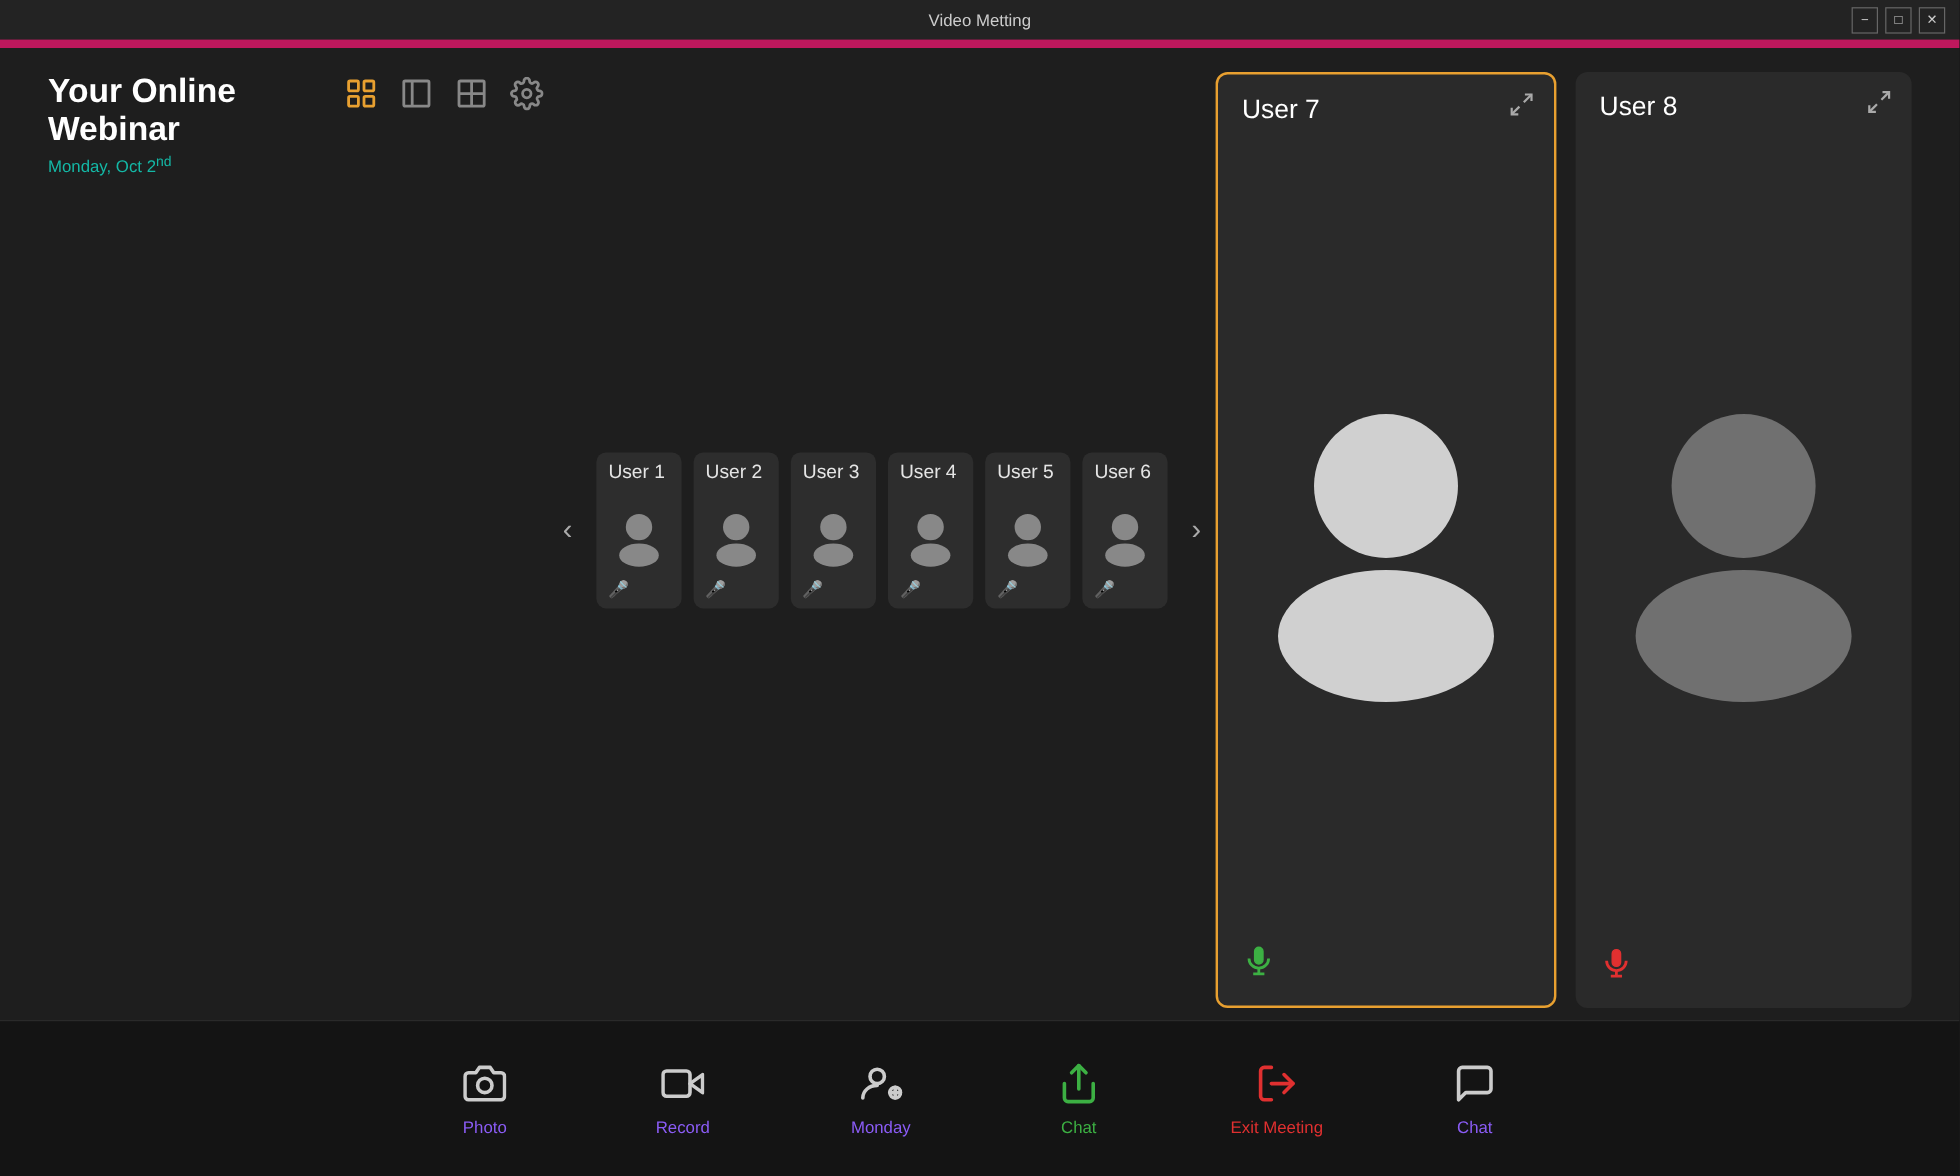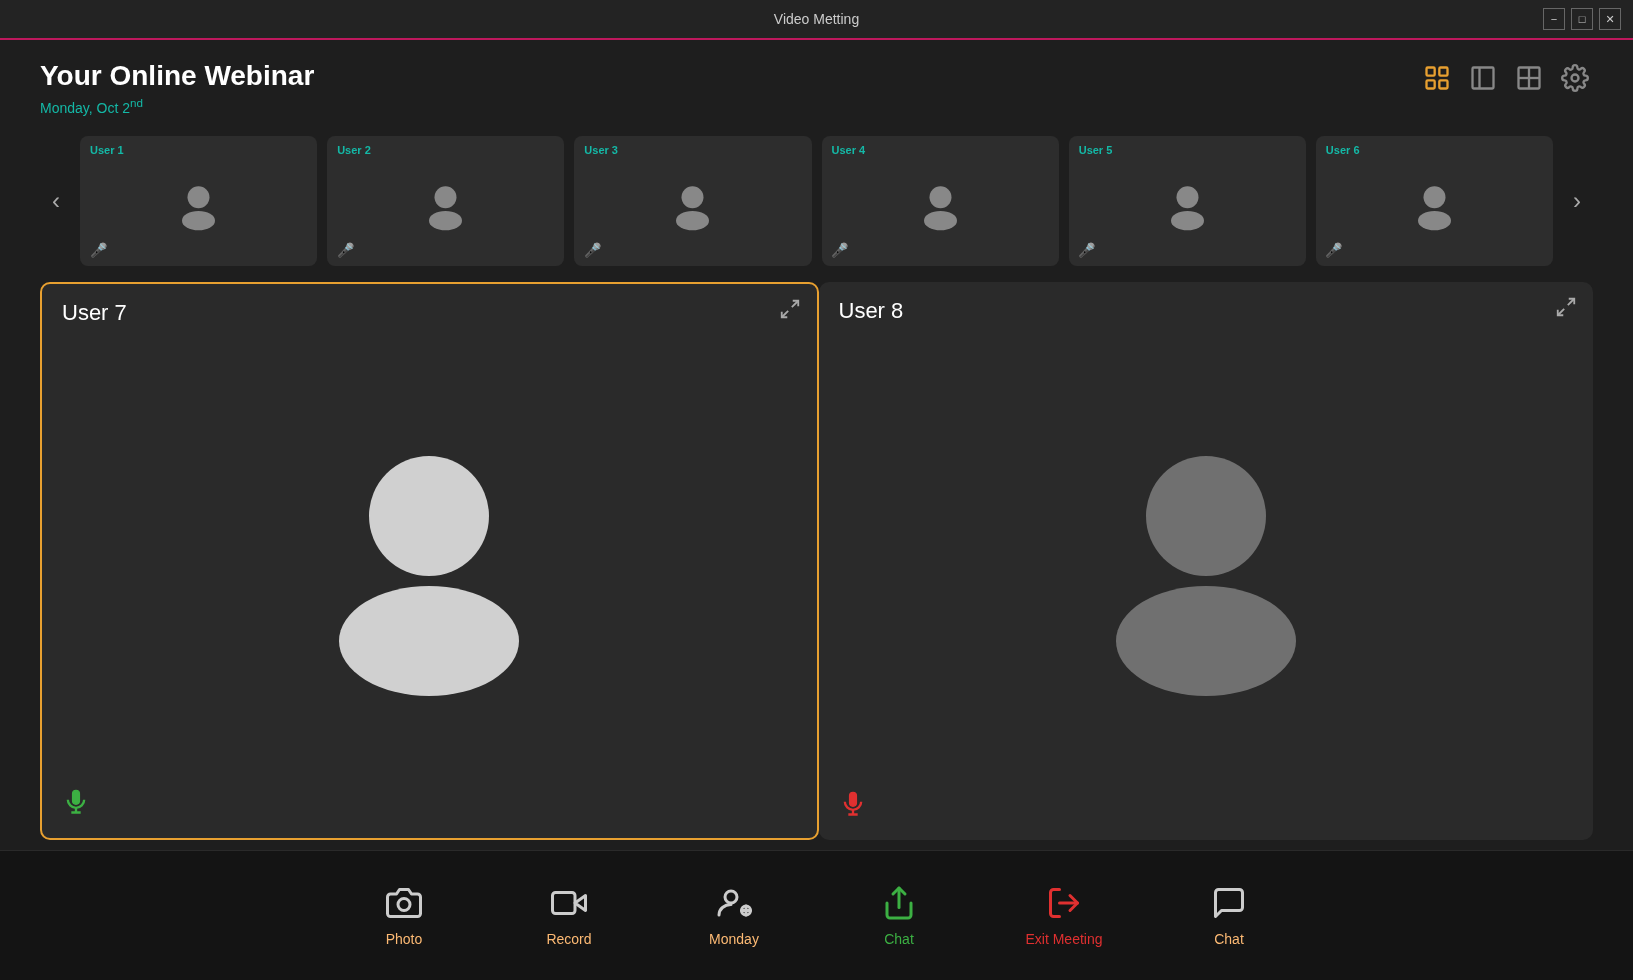--- a/index.html
+++ b/index.html
@@ -14,21 +14,21 @@
     }
 
     
     .title-bar {
       background: #232323;
       height: 40px;
       display: flex;
       align-items: center;
       justify-content: center;
       position: relative;
-      border-bottom: 2px solid #be185d;
+      border-bottom: 7px solid #be185d;
     }
     .title-bar-title {
       font-size: 14px;
       color: #ccc;
     }
     .window-controls {
       position: absolute;
       right: 12px;
       top: 50%;
       transform: translateY(-50%);
@@ -44,21 +44,21 @@
       font-size: 11px;
       display: flex;
       align-items: center;
       justify-content: center;
       cursor: pointer;
     }
 
     
     .main-content {
       display: flex;
-      flex-direction: column;
+      flex-direction: row;
       height: calc(980px - 40px - 130px);
       padding: 20px 40px 10px 40px;
       background: #1e1e1e;
     }
 
     
     .header {
       display: flex;
       justify-content: space-between;
       align-items: flex-start;
@@ -131,40 +131,40 @@
       display: flex;
       flex-direction: column;
       align-items: center;
       justify-content: center;
       cursor: pointer;
     }
     .thumb-card .user-label {
       position: absolute;
       top: 8px;
       left: 10px;
-      font-size: 11px;
-      color: #14b8a6;
-      font-weight: bold;
+      font-size: 16px;
+      color: #e5e5e5;
     }
     .thumb-avatar {
       width: 55px;
       height: 55px;
       margin-top: 10px;
     }
     .thumb-mic {
       position: absolute;
       bottom: 8px;
       left: 10px;
       color: #e03030;
       font-size: 14px;
     }
 
     
     .video-grid {
       display: flex;
+      gap: 16px;
       flex: 1;
     }
     .video-card {
       flex: 1;
       background: #2a2a2a;
       border-radius: 10px;
       position: relative;
       display: flex;
       align-items: center;
       justify-content: center;
@@ -225,21 +225,21 @@
       flex-direction: column;
       align-items: center;
       justify-content: center;
       gap: 10px;
       background: transparent;
       border: none;
       color: #ccc;
       cursor: pointer;
       font-size: 13px;
     }
-    .tool-label { font-size: 14px; color: #fdba74; }
+    .tool-label { font-size: 14px; color: #8b5cf6; }
     .tool-label.exit-label { color: #e03030; }
 
     svg.tool-svg {
       width: 36px;
       height: 36px;
       fill: none;
       stroke: #ccc;
       stroke-width: 2;
       stroke-linecap: round;
       stroke-linejoin: round;

